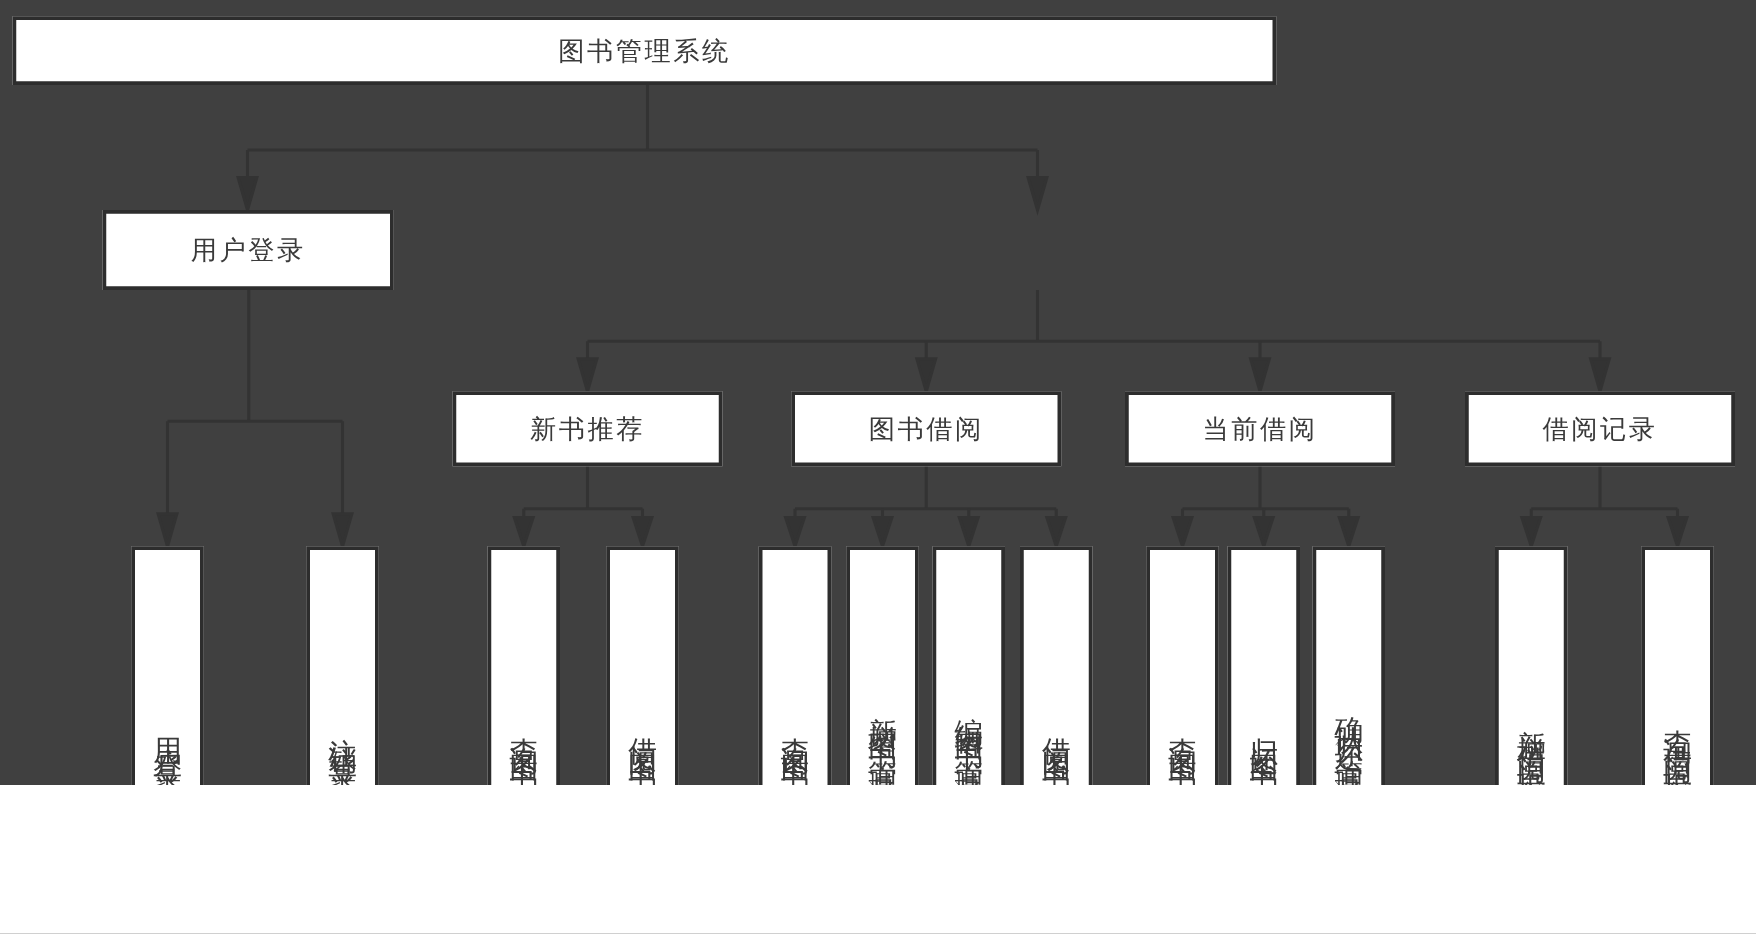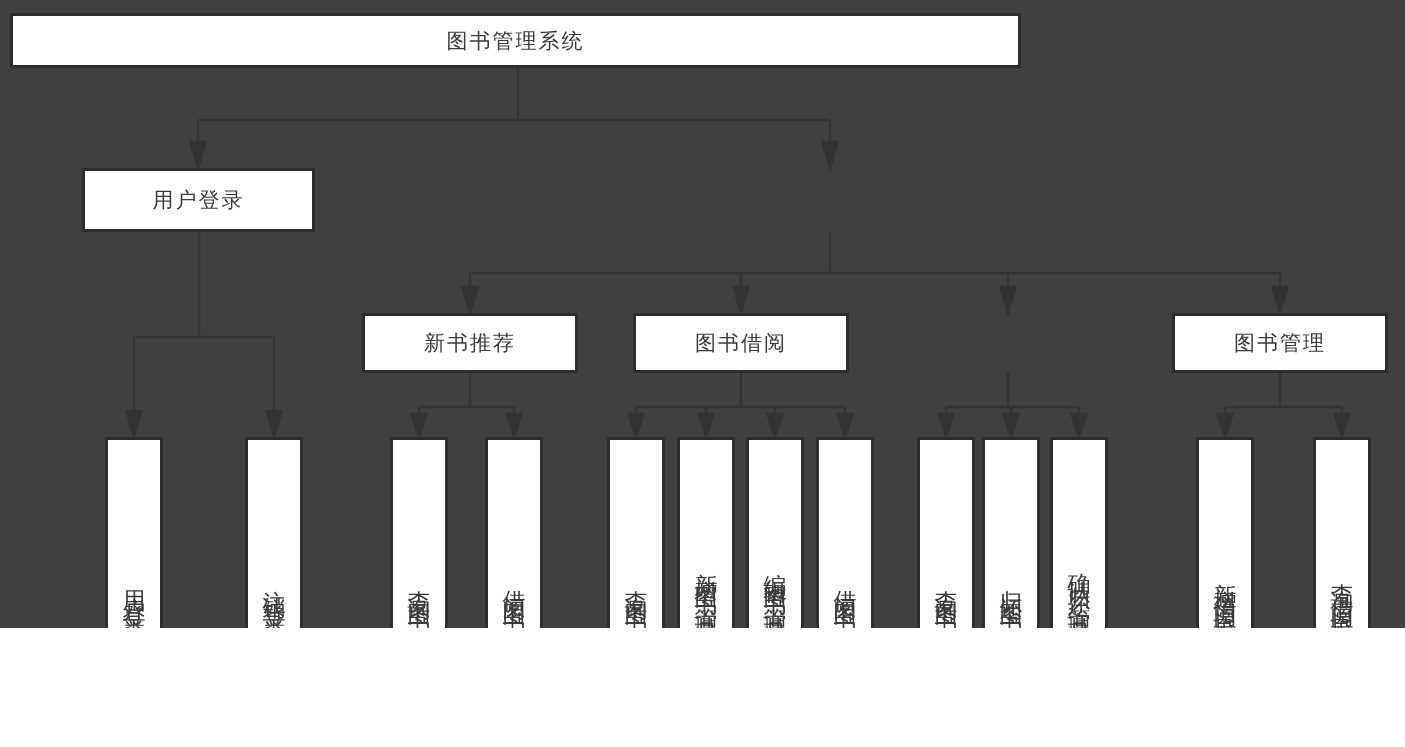--- a/index.html
+++ b/index.html
@@ -166,22 +166,25 @@
   <div class="node hnode n-l2a">
     <span>用户登录</span>
   </div>
 
   <div class="node hnode n-l3a">
     <span>新书推荐</span>
   </div>
   <div class="node hnode n-l3b">
     <span>图书借阅</span>
   </div>
+  <div class="node hnode n-l3c">
+    <span>当前借阅</span>
+  </div>
   <div class="node hnode n-l3d">
-    <span>图书管理</span>
+    <span>借阅记录</span>
   </div>
 
   <div class="node vnode leaf lf-g1a">
     <span>用户登录</span>
   </div>
   <div class="node vnode leaf lf-g1b">
     <span>注销登录</span>
   </div>
 
   <div class="node vnode leaf lf-g2a">

